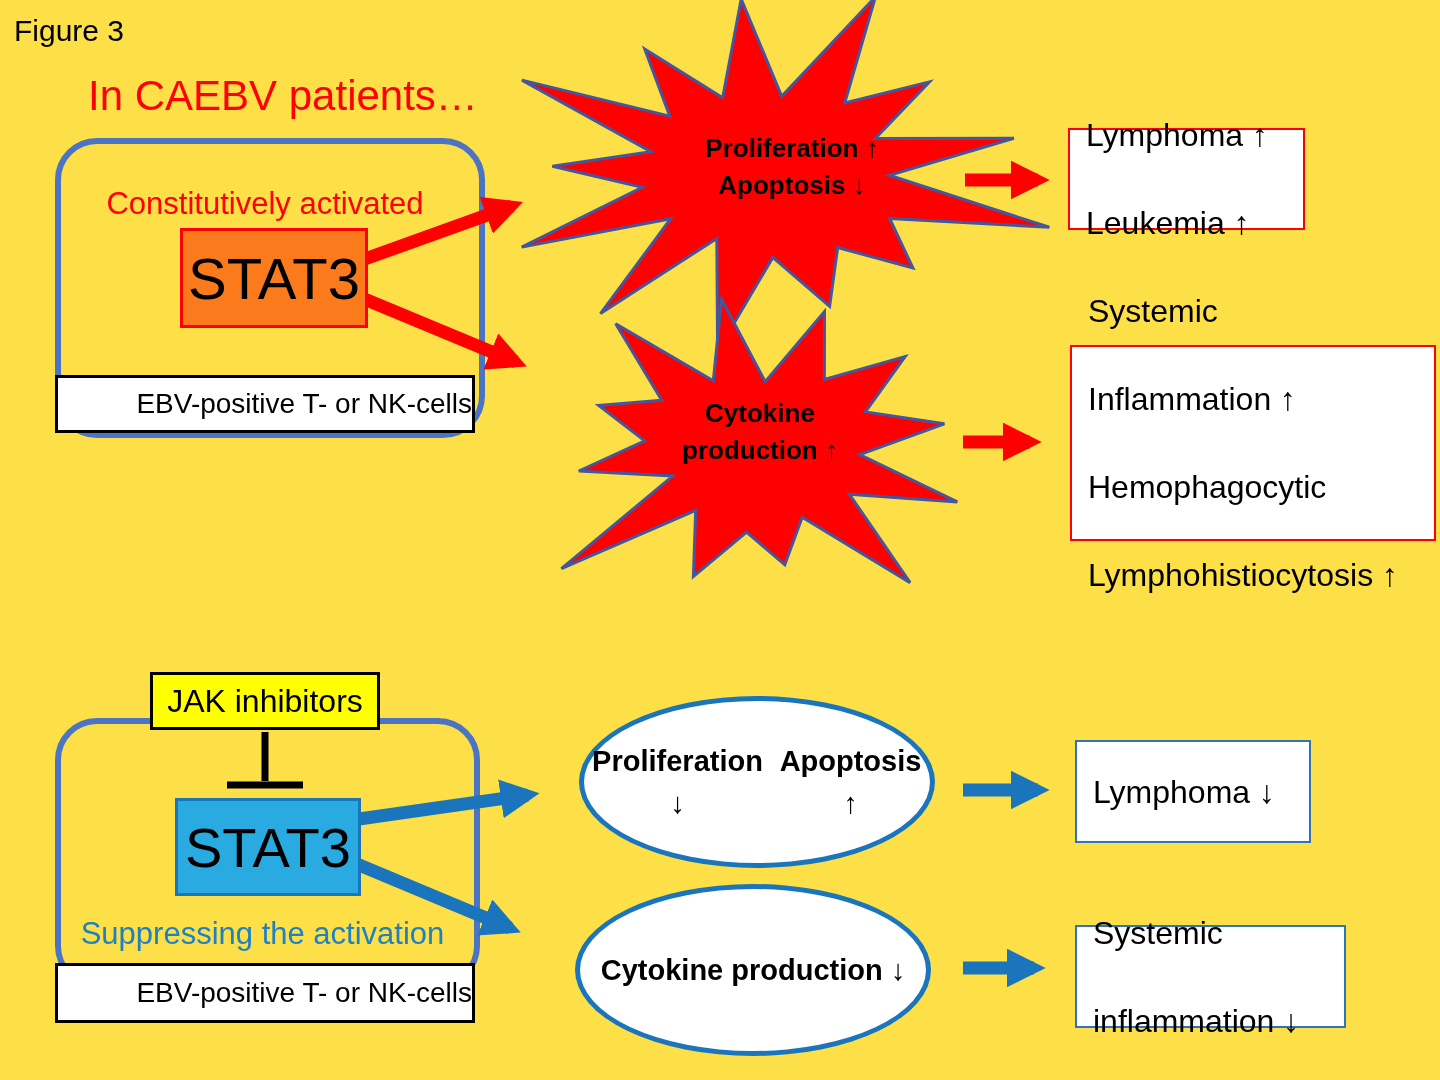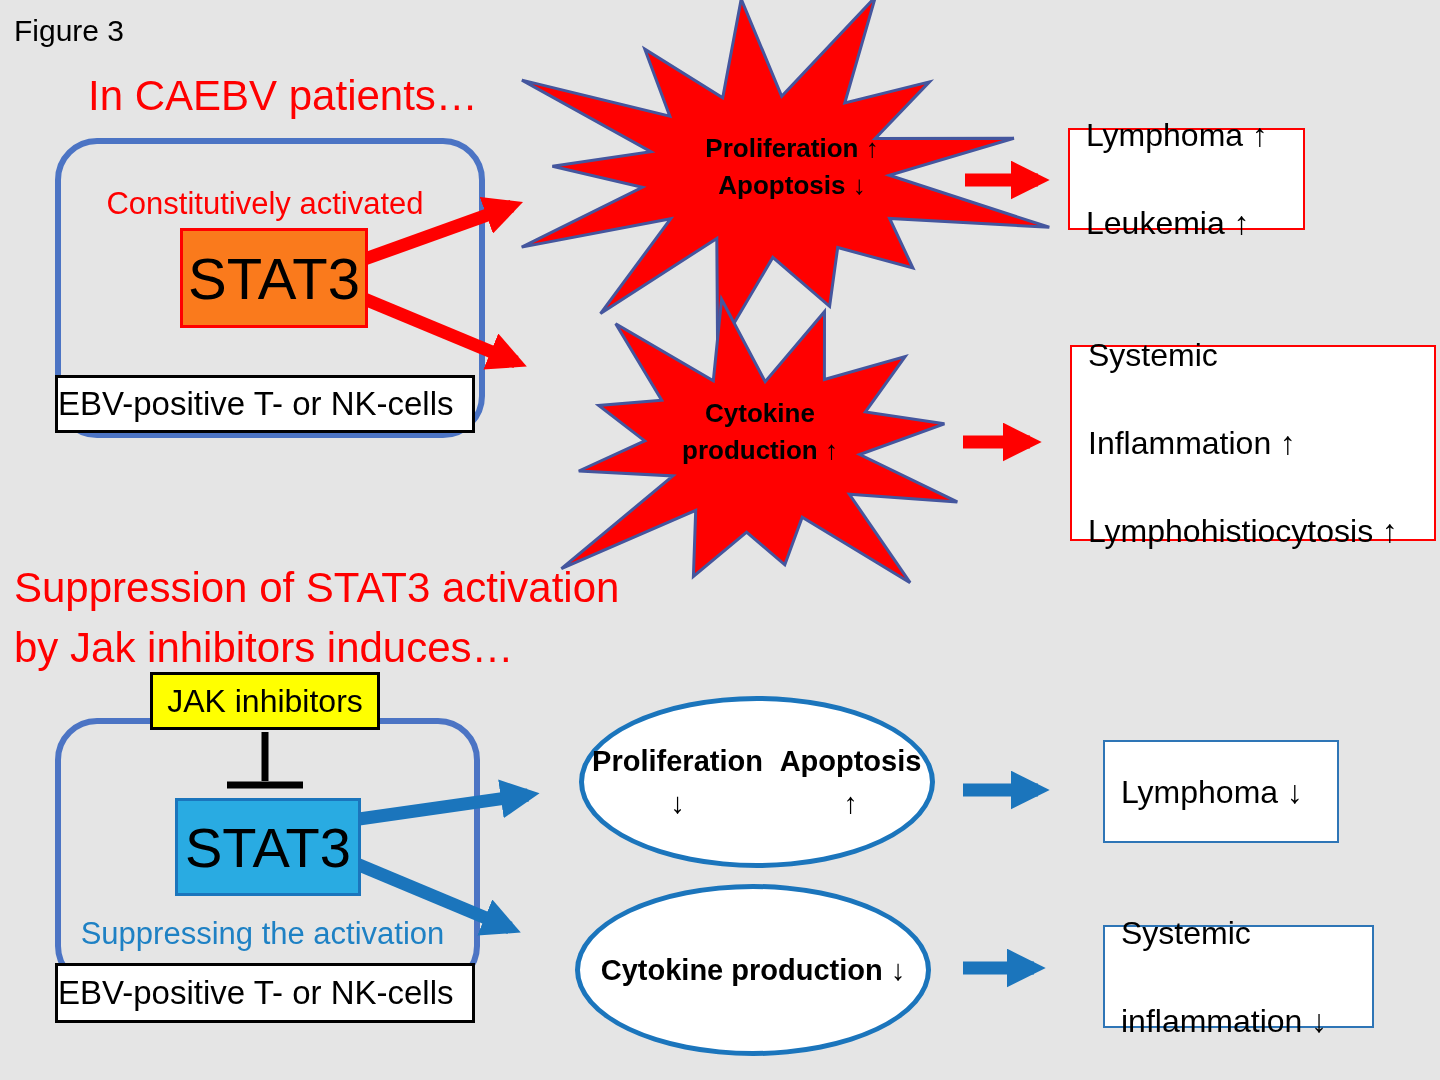--- a/index.html
+++ b/index.html
@@ -1,16 +1,16 @@
 <!DOCTYPE html>
 <html><head>
 <meta charset="utf-8">
 <style>
   html,body{margin:0;padding:0;background:#fff;}
-  .stage{position:relative;width:1440px;height:1080px;background:#e5e5e5;overflow:hidden;
+  .stage{position:relative;width:1440px;height:1080px;background:#fde047;overflow:hidden;
          font-family:"Liberation Sans",sans-serif;color:#000;}
   .abs{position:absolute;}
   .svglayer{position:absolute;left:0;top:0;z-index:2;}
   .z1{z-index:1;} .z3{z-index:3;}
 
   .fig-label{left:14px;top:14px;font-size:30px;color:#000;}
   .red-heading{color:#ff0000;font-size:42px;line-height:60px;}
   .h-top{left:88px;top:66px;}
   .h-bottom{left:14px;top:558px;}
 
@@ -18,42 +18,42 @@
   .cell-top{left:55px;top:138px;width:418px;height:288px;}
   .cell-bottom{left:55px;top:718px;width:413px;height:258px;}
 
   .activated-label{left:60px;top:186px;width:410px;text-align:center;color:#ff0000;font-size:31px;}
   .suppress-label{left:60px;top:916px;width:405px;text-align:center;color:#1E81C4;font-size:31px;}
 
   .stat3-box{display:flex;align-items:center;justify-content:center;font-size:58px;color:#000;}
   .stat3-top{left:180px;top:228px;width:182px;height:94px;background:#FA7A1C;border:3px solid #ff0000;}
   .stat3-bottom{left:175px;top:798px;width:180px;height:92px;background:#29ABE2;border:3px solid #1B75BC;font-size:56px;}
 
-  .ebv-box{background:#fff;border:3px solid #000;display:flex;align-items:center;justify-content:flex-start;font-size:33px;}
+  .ebv-box{background:#fff;border:3px solid #000;display:flex;align-items:center;justify-content:flex-end;font-size:28px;}
   .ebv-top{left:55px;top:375px;width:414px;height:52px;}
   .ebv-bottom{left:55px;top:963px;width:414px;height:54px;}
 
   .jak-box{left:150px;top:672px;width:224px;height:52px;background:#FFFF00;border:3px solid #000000;
            display:flex;align-items:center;justify-content:center;font-size:32px;}
 
   .burst-text{display:flex;flex-direction:column;align-items:center;justify-content:center;
               font-weight:bold;font-size:26px;line-height:37px;color:#000;text-align:center;}
   .burst1-text{left:632px;top:130px;width:320px;}
   .burst2-text{left:610px;top:395px;width:300px;}
 
   .ellipse{border:5px solid #1B75BC;border-radius:50%;background:#fff;
            display:flex;flex-direction:row;align-items:center;justify-content:center;
            font-weight:bold;font-size:29px;line-height:42px;text-align:center;}
   .ellipse1{left:579px;top:696px;width:346px;height:162px;}
   .ellipse2{left:575px;top:884px;width:346px;height:162px;}
 
   .outcome{background:#fff;display:flex;flex-direction:column;justify-content:center;
            font-size:32px;line-height:44px;padding-left:16px;box-sizing:border-box;gap:44px;}
   .outcome-red{border:2px solid #ff0000;}
-  .outcome-blue{border:2px solid #2E75B6;margin-left:28px;}
+  .outcome-blue{border:2px solid #2E75B6;}
   .oc-tr1{left:1068px;top:128px;width:237px;height:102px;}
   .oc-tr2{left:1070px;top:345px;width:366px;height:196px;}
   .oc-br1{left:1075px;top:740px;width:236px;height:103px;}
   .oc-br2{left:1075px;top:925px;width:271px;height:103px;}
 </style>
 </head>
 <body>
 
 <div class="stage">
 
@@ -108,27 +108,24 @@
     <div>production ↑</div>
   </div>
 
   <div class="abs outcome outcome-red oc-tr1 z3">
     <div>Lymphoma ↑</div>
     <div>Leukemia ↑</div>
   </div>
   <div class="abs outcome outcome-red oc-tr2 z3">
     <div>Systemic</div>
     <div>Inflammation ↑</div>
+    <div>Hemophagocytic</div>
     <div>Lymphohistiocytosis ↑</div>
   </div>
 
-  <div class="abs red-heading h-bottom z3">
-    <div>Suppression of STAT3 activation</div>
-    <div>by Jak inhibitors induces…</div>
-  </div>
 
   <div class="abs jak-box z3">
     <span>JAK inhibitors</span>
   </div>
   <div class="abs stat3-box stat3-bottom z3">
     <span>STAT3</span>
   </div>
   <div class="abs suppress-label z3">Suppressing the activation</div>
   <div class="abs ebv-box ebv-bottom z3">
     <span>EBV-positive T- or NK-cells</span>

